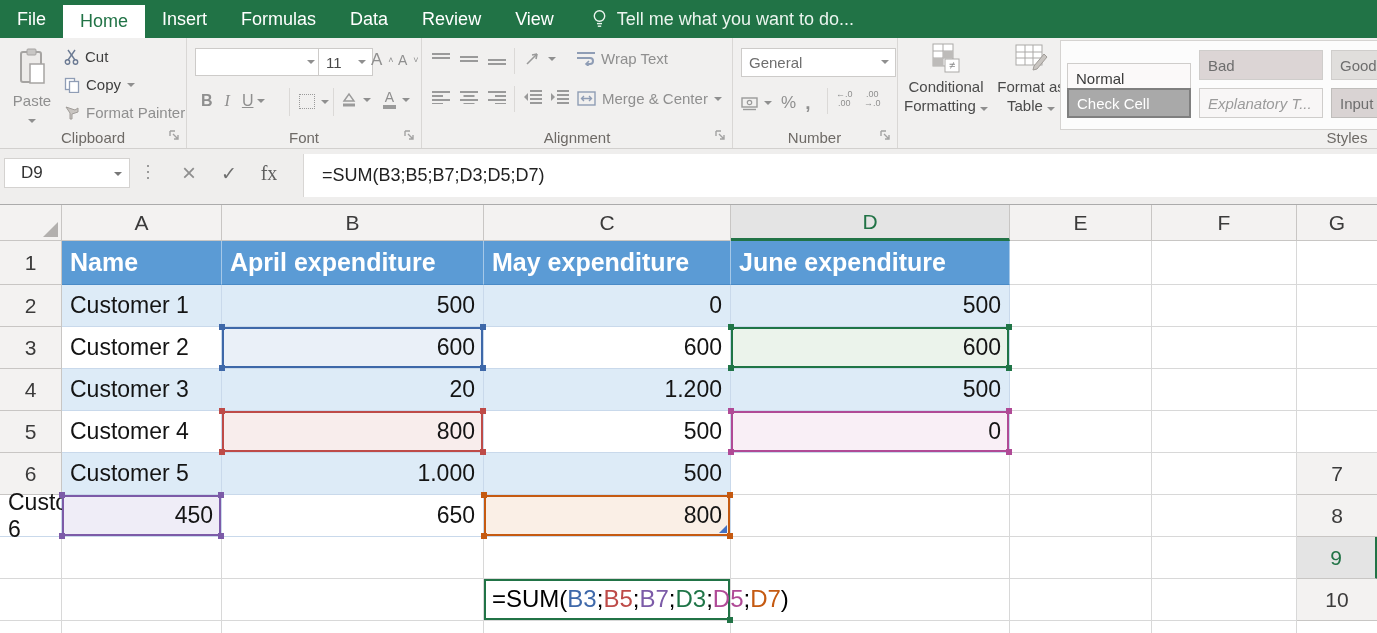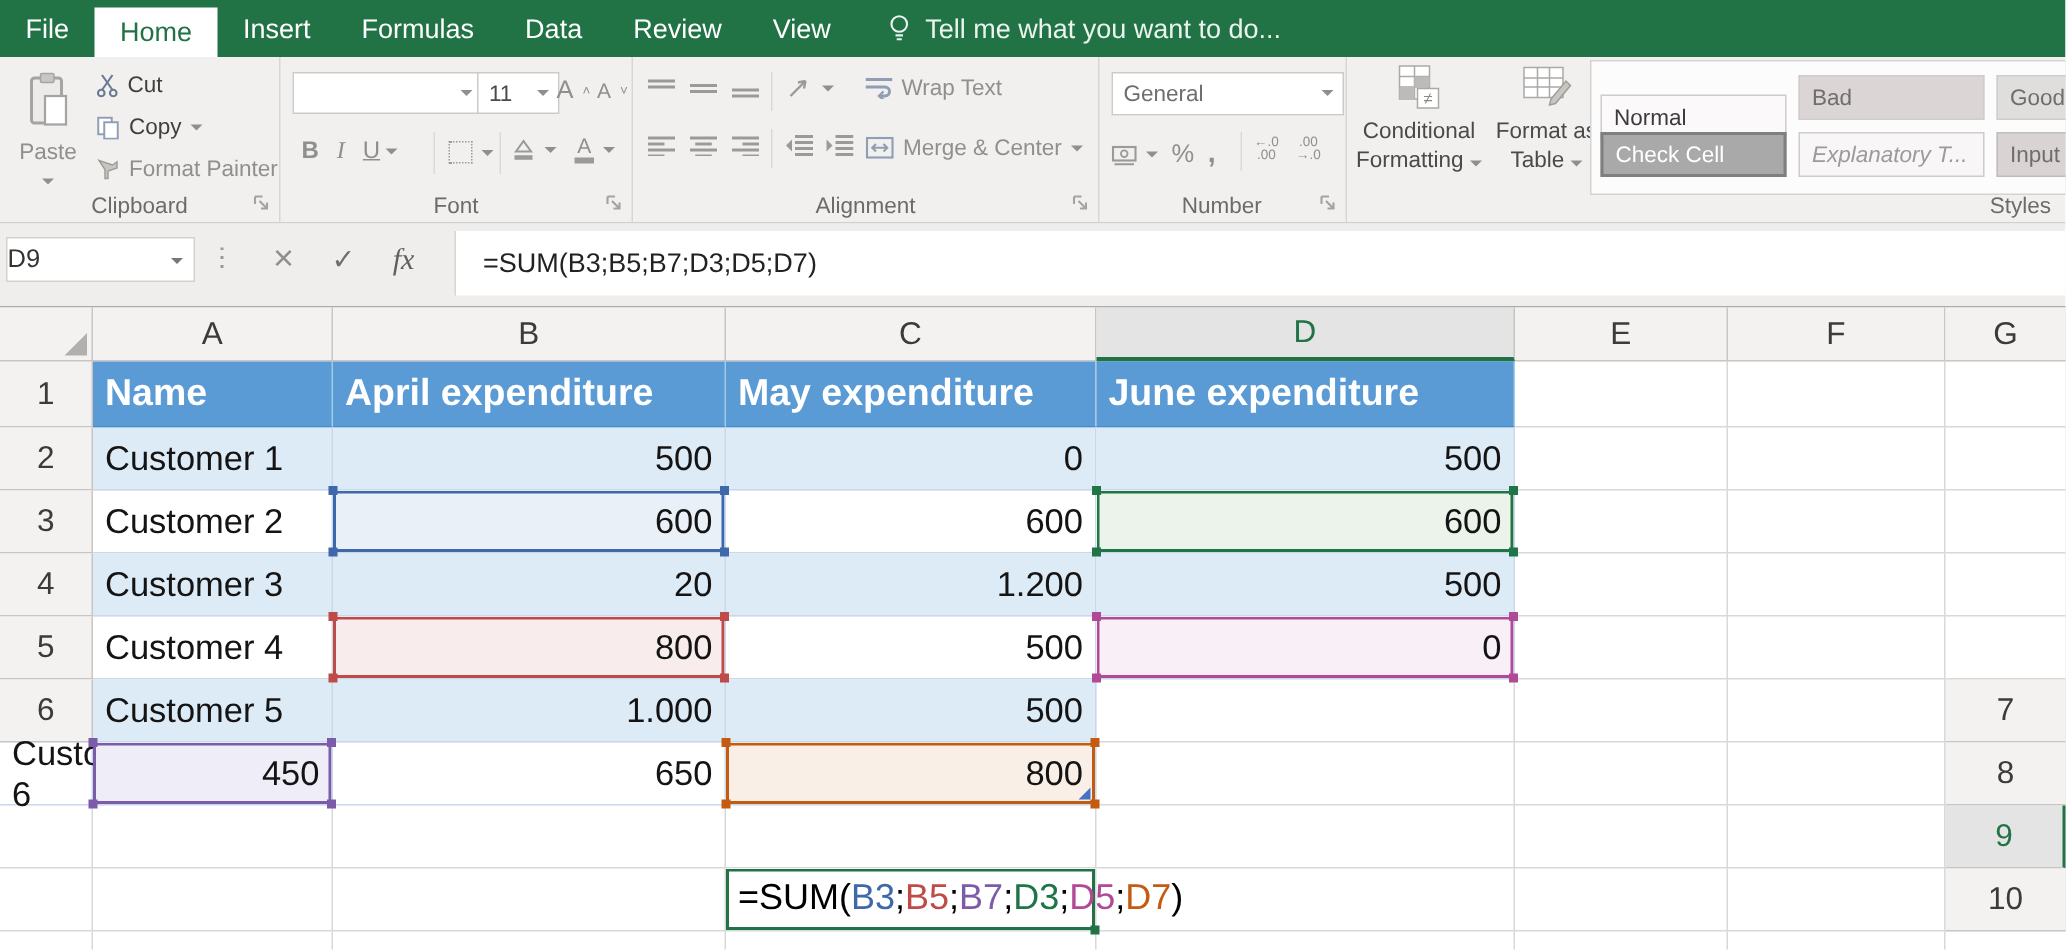--- a/index.html
+++ b/index.html
@@ -39,21 +39,21 @@
   .sb-bad{background:#DCD5D5;color:#6e6e6e}
   .sb-good{background:#E0DEDC;color:#6e6e6e}
   .sb-check{background:#A9A9A9;color:#fff;border:2px solid #7F7F7F}
   .sb-expl{background:#F8F6F6;color:#9b9b9b;font-style:italic}
   .sb-input{background:#D9D3D3;color:#6e6e6e;border-color:#BFBDBB}
   .cfbtn{position:absolute;top:4px;width:90px;text-align:center;font-size:15px;color:#4a4a4a}
   .cfbtn .lbl{line-height:19px}
   
   .fbar{position:absolute;top:149px;left:0;width:100%;height:55px;background:#EFEEED}
   .namebox{position:absolute;left:4px;top:9px;width:126px;height:30px;background:#fff;
-           border:1px solid #D4D2D0;display:flex;align-items:center;padding-left:0;
+           border:1px solid #D4D2D0;display:flex;align-items:center;padding-left:16px;
            font-size:17px;color:#333;box-sizing:border-box}
   .namebox .car{position:absolute;right:7px;top:13px;border-top-color:#777}
   .dots{position:absolute;left:147px;top:16px;width:2px;height:17px;
         background:repeating-linear-gradient(#9a9a9a 0 2px,transparent 2px 6px)}
   .fbtn{position:absolute;top:9px;width:34px;height:30px;display:flex;align-items:center;justify-content:center}
   .finput{position:absolute;left:304px;top:5px;right:0;bottom:7px;background:#fff;
           display:flex;align-items:center;padding-left:18px;font-size:18px;color:#222}
   .vline{position:absolute;left:303px;top:5px;bottom:7px;width:1px;background:#D8D6D4}
   
   .sheet{position:absolute;top:204px;left:0;width:1378px;display:grid;border-top:1px solid #ABABAB;
@@ -403,21 +403,21 @@
     <span class="car"></span>
   </div>
   <div class="dots"></div>
   <div class="fbtn" style="left:172px">
     <span style="font-size:24px;color:#8f8f8f;line-height:1">×</span>
   </div>
   <div class="fbtn" style="left:212px">
     <span style="font-size:19px;color:#6f6f6f">✓</span>
   </div>
   <div class="fbtn" style="left:252px">
-    <span style="font-family:'Liberation Serif',serif;font-style:italic;font-size:20px;color:#5f5f5f">fx</span>
+    <span style="font-family:'Liberation Serif',serif;font-size:20px;color:#5f5f5f">fx</span>
   </div>
   <div class="vline"></div>
   <div class="finput">
     <span>=SUM(B3;B5;B7;D3;D5;D7)</span>
   </div>
 </div>
 
 <div class="sheet">
 
   <div class="corner">

